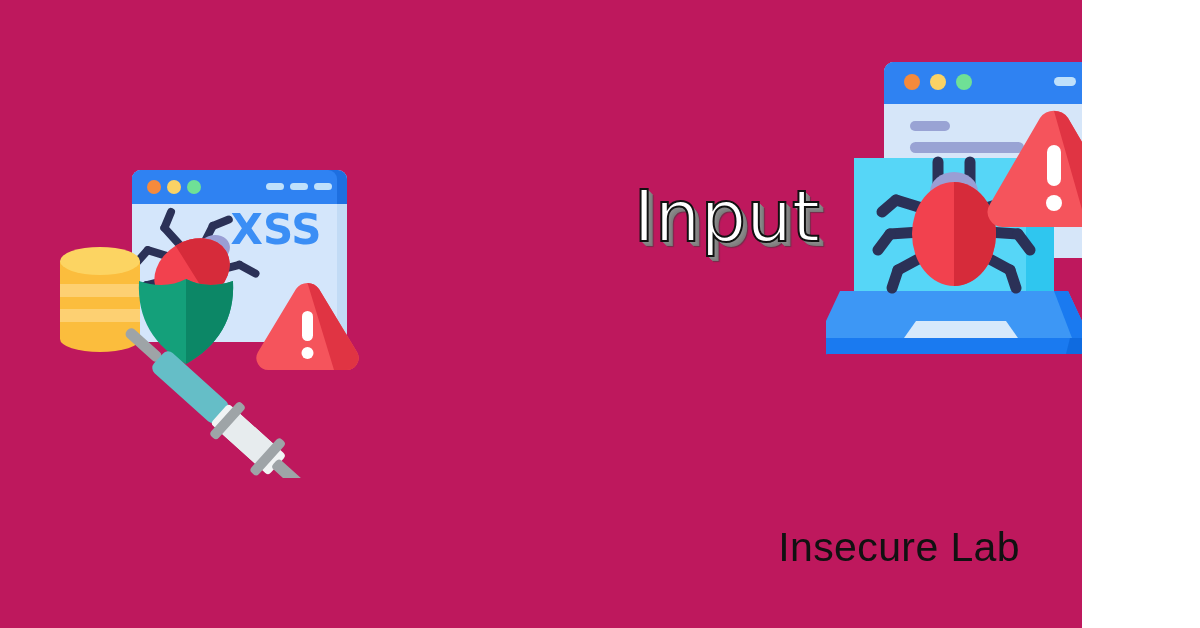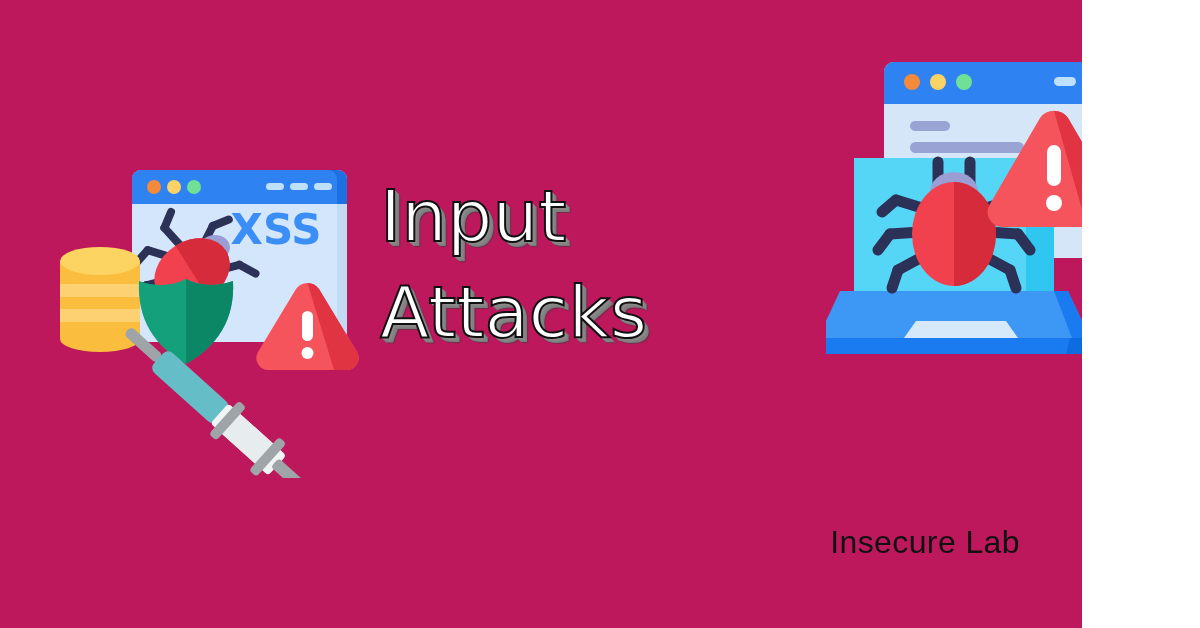--- a/index.html
+++ b/index.html
@@ -18,21 +18,21 @@
     background: #be185d;
     overflow: hidden;
   }
 
   
   #title-block {
     position: absolute;
     left: 380px;
     top: 168px;
     width: 440px;
-    text-align: left;
+    text-align: right;
     user-select: none;
   }
   .title-line {
     font-family: "DejaVu Sans", sans-serif;
     font-size: 72px;
     line-height: 96px;
     font-weight: 400;
     letter-spacing: 0px;
     color: #ffffff;
     -webkit-text-stroke: 2px #111111;
@@ -45,21 +45,21 @@
        6px 6px 1px rgba(60,60,60,0.55);
     white-space: nowrap;
   }
 
   
   #brand {
     position: absolute;
     right: 62px;
     top: 524px;
     font-family: "Liberation Sans", sans-serif;
-    font-size: 32px;
+    font-size: 41px;
     font-weight: 400;
     color: #111111;
     letter-spacing: 0.4px;
     white-space: nowrap;
   }
 
   
   #art-left {
     position: absolute;
     left: 44px;
@@ -145,21 +145,20 @@
         <path d="M263.5 135 a14 14 0 0 1 11.5 6 l38 63 a12 12 0 0 1 -11 18 h-12 z" fill="#e03443"></path>
         <rect x="258" y="163" width="11" height="30" rx="5.5" fill="#ffffff"></rect>
         <circle cx="263.5" cy="205" r="6" fill="#ffffff"></circle>
       </g>
 
     </svg>
   </div>
 
   <div id="title-block">
     <div class="title-line">Input</div>
-    <div class="title-line">Attacks</div>
   </div>
 
   <div id="art-right">
     <svg viewBox="0 0 330 330" xmlns="http://www.w3.org/2000/svg">
 
       <g>
         <rect x="58" y="24" width="255" height="196" rx="10" fill="#c3d9f2"></rect>
         <rect x="58" y="24" width="243" height="196" rx="10" fill="#d6e6f9"></rect>
         <path d="M68 24 h235 a10 10 0 0 1 10 10 v32 h-255 v-32 a10 10 0 0 1 10 -10z" fill="#1e6fe0"></path>
         <path d="M68 24 h223 a10 10 0 0 1 10 10 v32 h-243 v-32 a10 10 0 0 1 10 -10z" fill="#2f82f2"></path>

